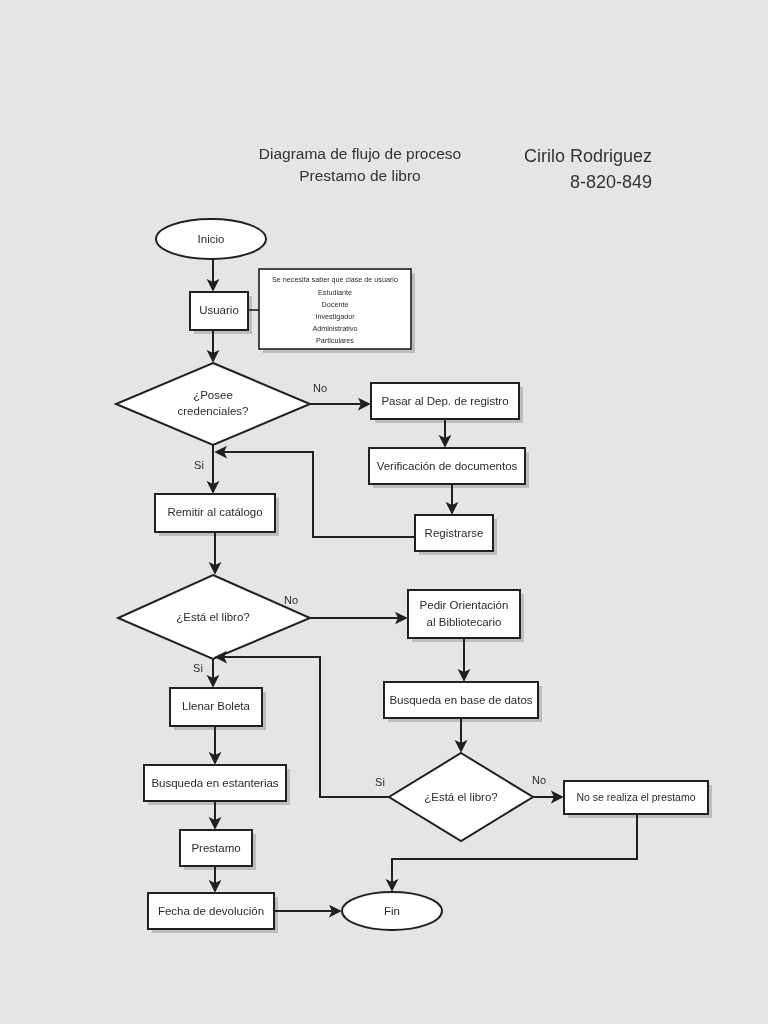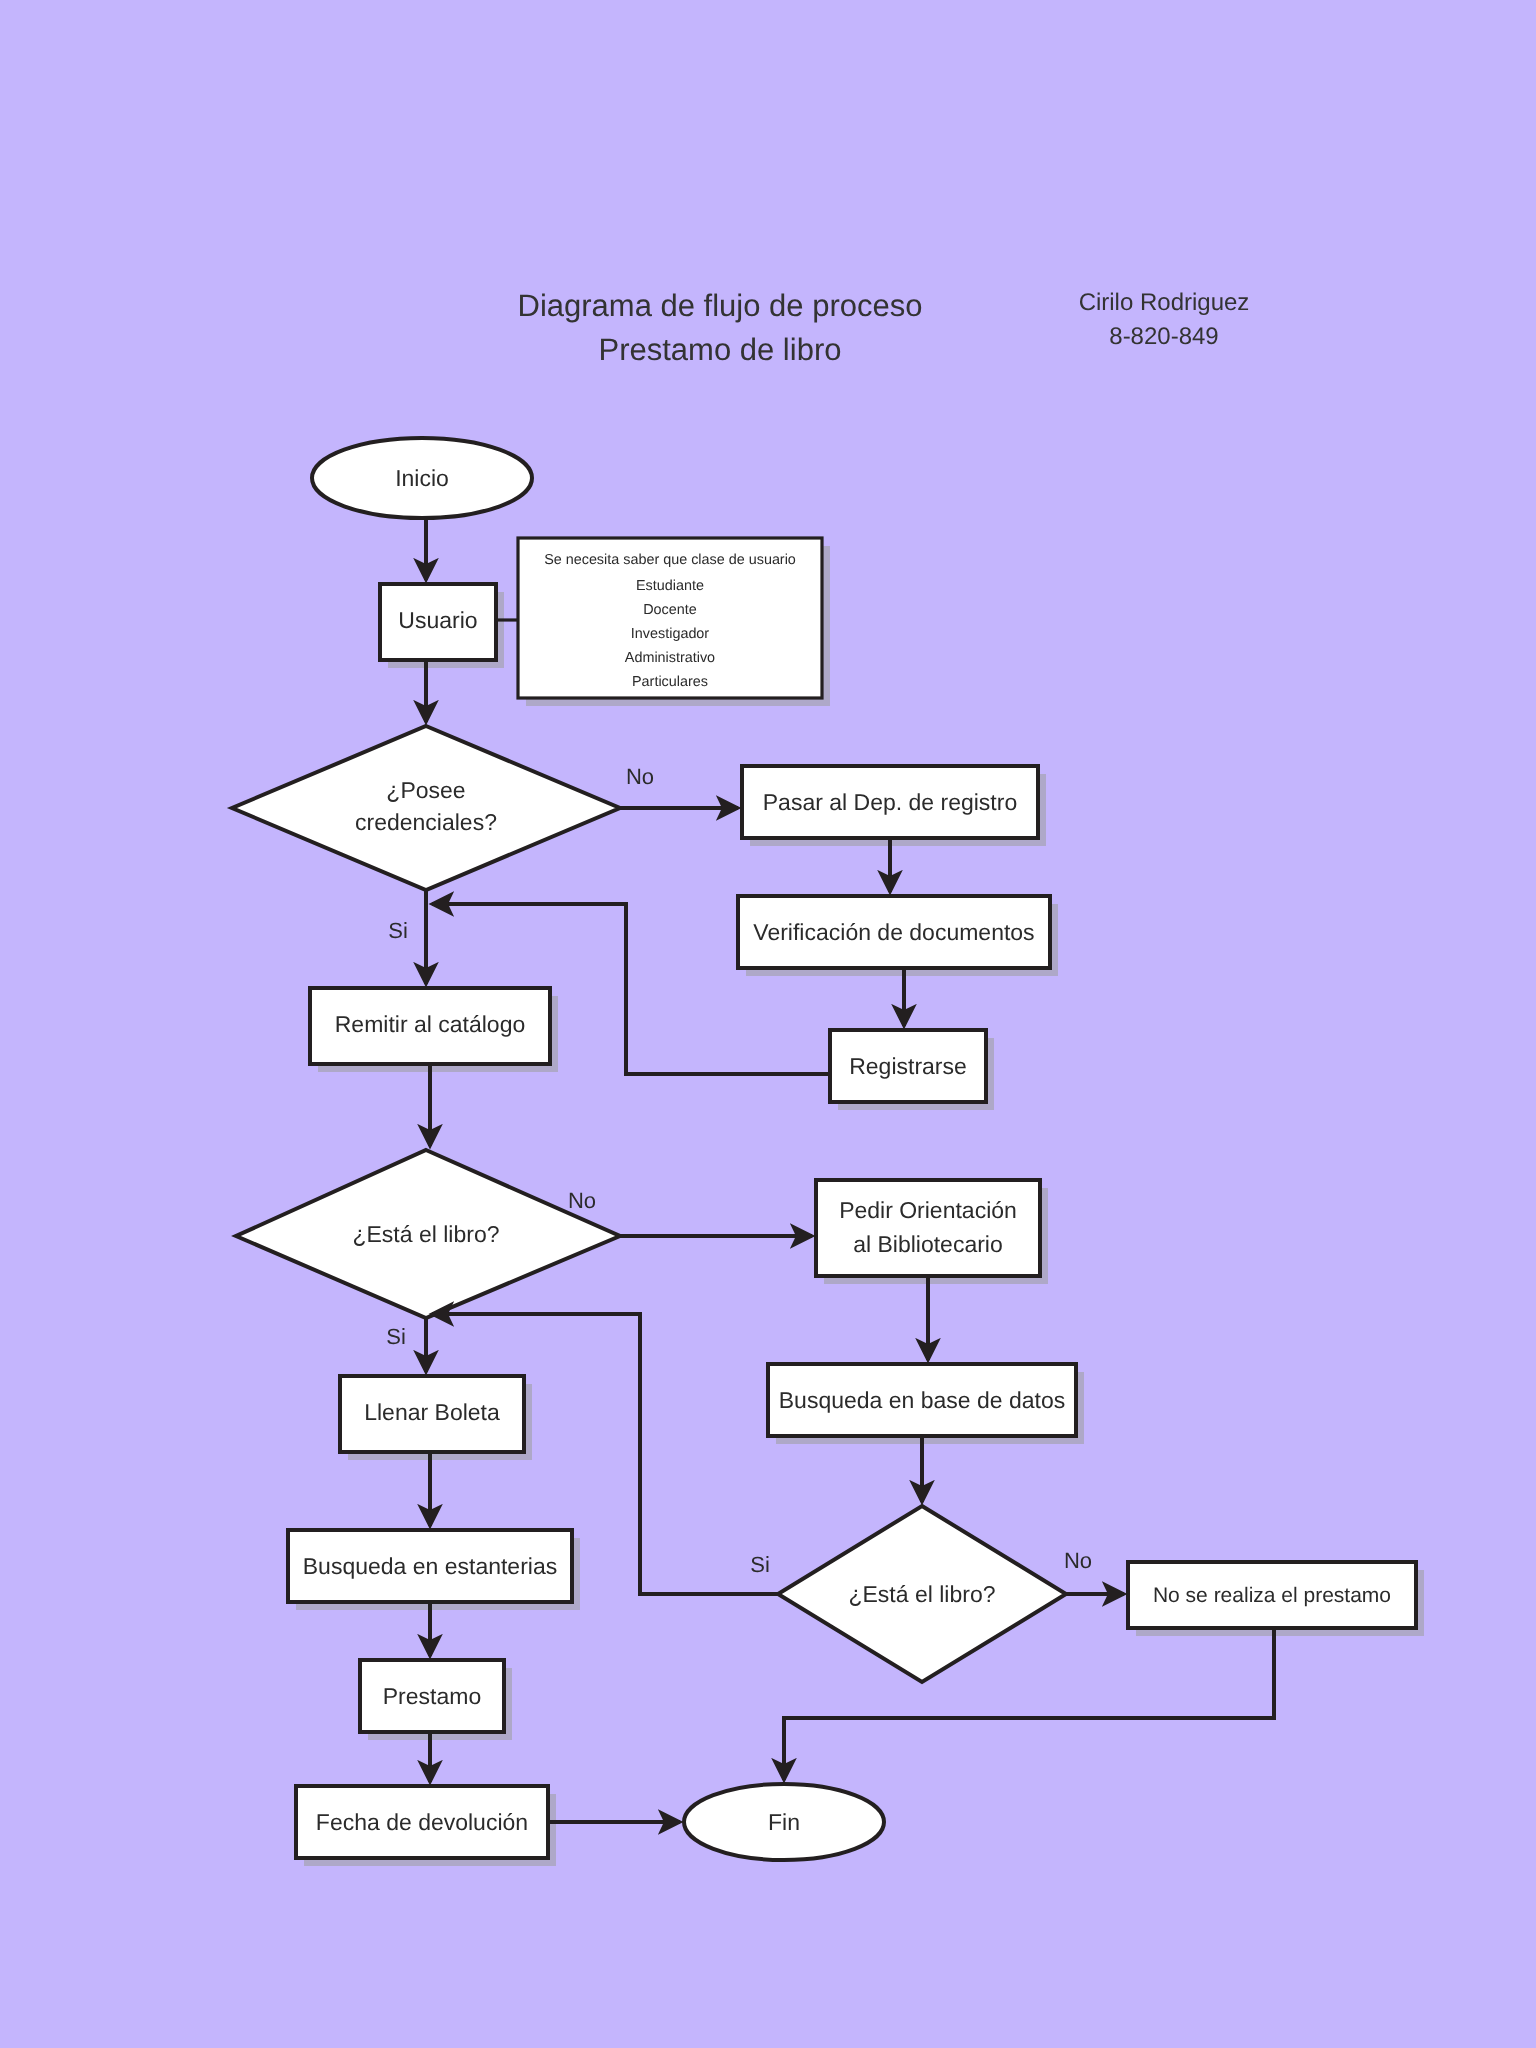--- a/index.html
+++ b/index.html
@@ -11,41 +11,42 @@
     width: 768px;
     height: 1024px;
     font-family: "Liberation Sans", sans-serif;
     color: #1a1a1a;
     position: relative;
     overflow: hidden;
   }
   #page {
     position: absolute;
     inset: 0;
-    background: #c4b5fd;
+    background: #e5e5e5;
     padding-left: 28px;
   }
   .hdr {
     position: absolute;
     white-space: pre;
     text-align: center;
     line-height: 1.45;
     color: #333333;
   }
   #title-block {
     left: 236px;
     top: 143px;
     width: 248px;
     font-size: 15.5px;
   }
   #author-block {
-    left: 492px;
+    left: 472px;
     top: 143px;
     width: 180px;
-    font-size: 12px;
+    font-size: 18px;
+    text-align: right;
   }
   svg#flow {
     position: absolute;
     left: 0;
     top: 0;
     width: 768px;
     height: 1024px;
   }
   svg#flow text {
     font-family: "Liberation Sans", sans-serif;

